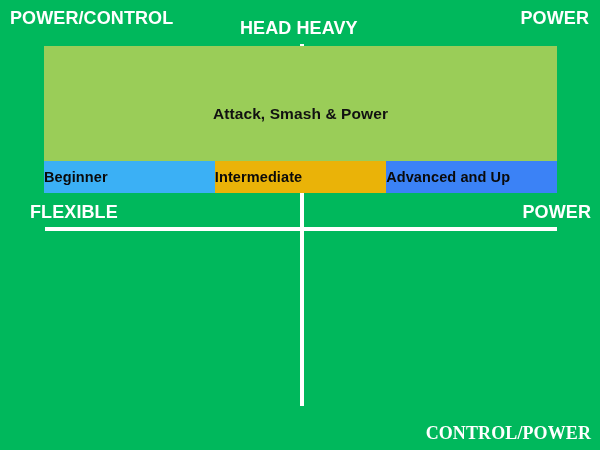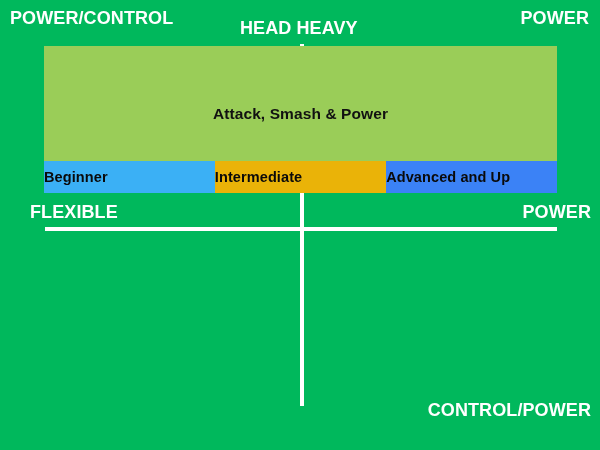--- a/index.html
+++ b/index.html
@@ -34,21 +34,21 @@
   }
   .lbl-power-control { left: 10px;  top: 9px; }
   .lbl-head-heavy    { left: 240px; top: 19px; }
   .lbl-power         { right: 11px; top: 9px; }
 
   .lbl-flexible      { left: 6px;   top: 203px; margin-left: 24px; }
   .lbl-stiff         { right: 9px;  top: 203px; }
 
   .lbl-control       { left: 10px;  top: 424px; }
   .lbl-head-light    { left: 243px; top: 424px; }
-  .lbl-control-power { right: 9px;  top: 401px; }
+  .lbl-control-power { right: 9px;  top: 424px; font-family: Liberation Serif, serif; }
 
   
   .axis-v {
     position: absolute;
     left: 300px;
     top: 44px;
     width: 4px;
     height: 362px;
     background: #FFFFFF;
   }

